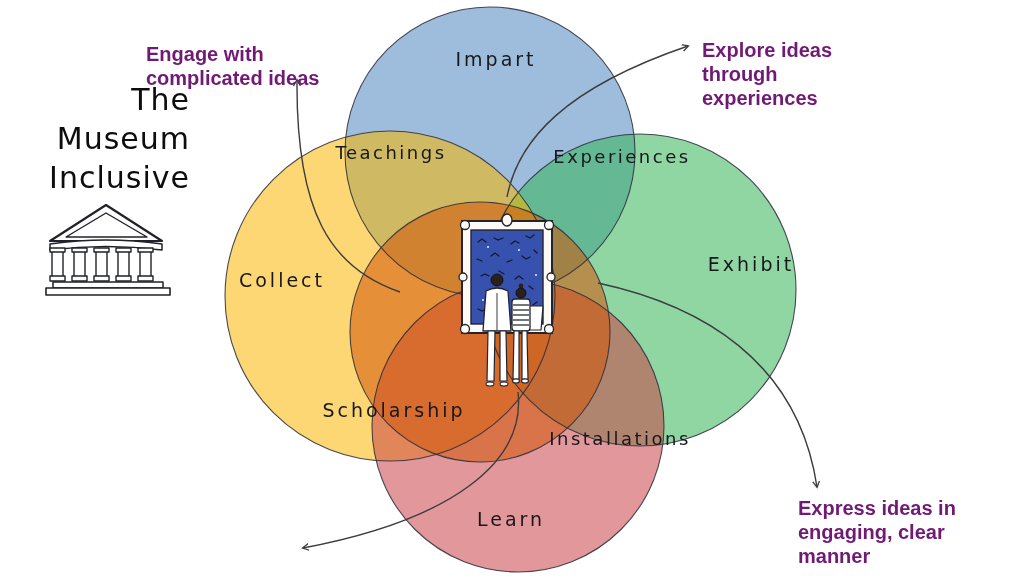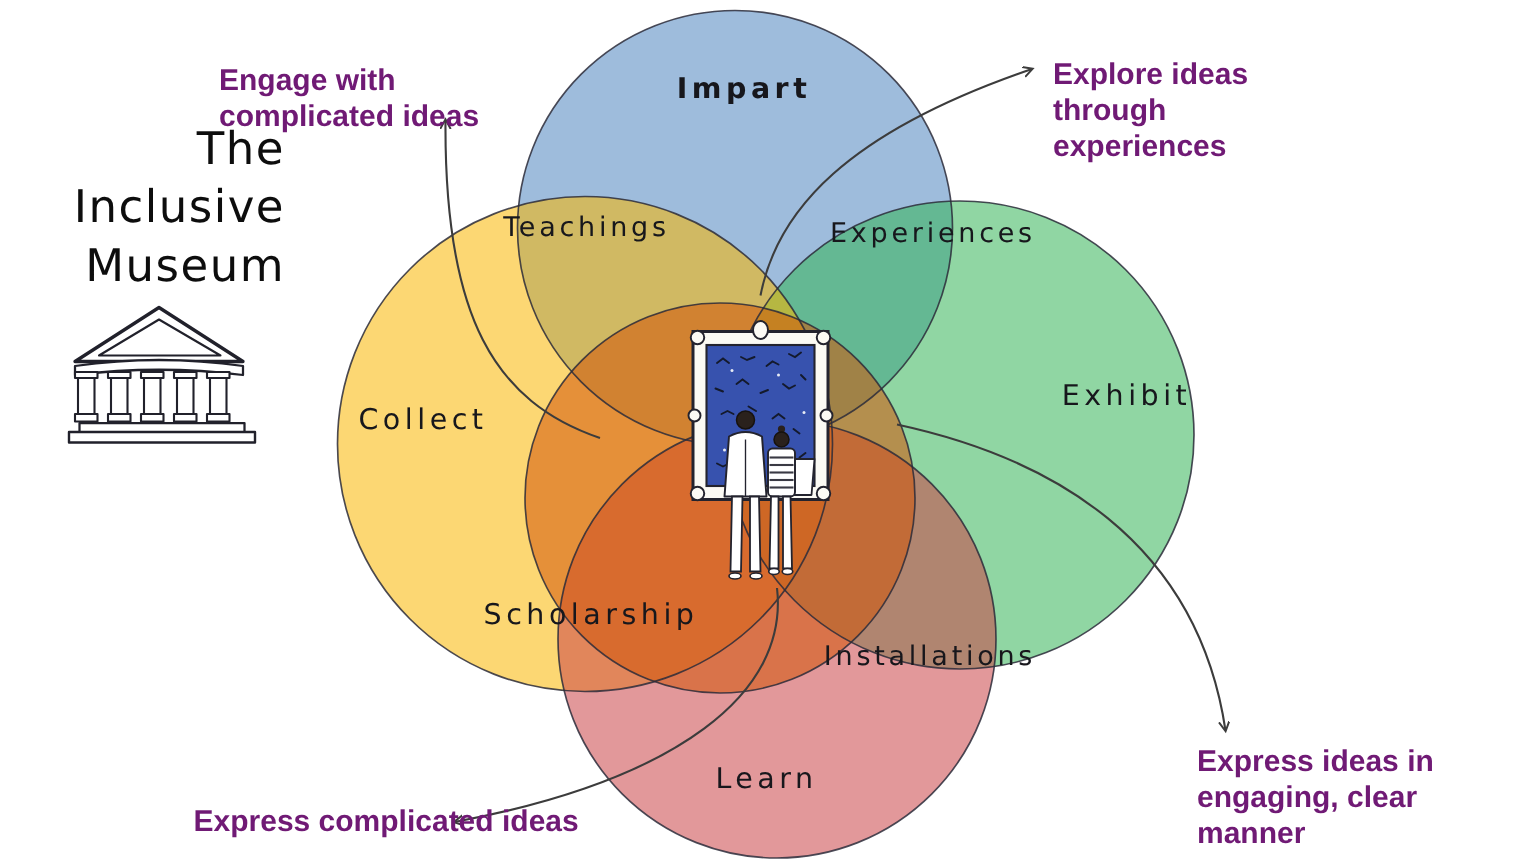--- a/index.html
+++ b/index.html
@@ -149,32 +149,31 @@
           <rect x="138" y="248" width="15" height="4"></rect>
           <rect x="138" y="276" width="15" height="5"></rect>
       </g>
       <rect x="53" y="282" width="110" height="6" stroke-width="1.5"></rect>
       <rect x="46" y="288" width="124" height="7" stroke-width="1.6"></rect>
     </g>
   </svg>
 
   <div class="title-block">
     <div>The</div>
+    <div>Museum</div>
     <div>Inclusive</div>
-    <div>Museum</div>
   </div>
 
-  <div class="venn-label" style="left:496px;top:59px;font-weight:bold;">Impart</div>
+  <div class="venn-label" style="left:496px;top:59px;">Impart</div>
   <div class="venn-label" style="left:282px;top:280px;">Collect</div>
   <div class="venn-label" style="left:751px;top:264px;">Exhibit</div>
   <div class="venn-label" style="left:511px;top:519px;">Learn</div>
 
   <div class="venn-label small" style="left:391px;top:152px;">Teachings</div>
   <div class="venn-label small" style="left:622px;top:156px;text-align:right;">Experiences</div>
   <div class="venn-label" style="left:394px;top:410px;">Scholarship</div>
   <div class="venn-label small" style="left:620px;top:410px;margin-top:28px;">Installations</div>
 
   <div class="annotation" style="left:146px;top:42px;width:180px;">Engage with complicated ideas</div>
   <div class="annotation" style="left:798px;top:496px;width:195px;">Express ideas in engaging, clear manner</div>
   <div class="annotation" style="left:702px;top:38px;width:160px;">Explore ideas through experiences</div>
-  <div class="annotation" style="left:129px;top:536px;width:200px;white-space:nowrap;">Express complicated ideas</div>
 
 </div>
 
 </body></html>

